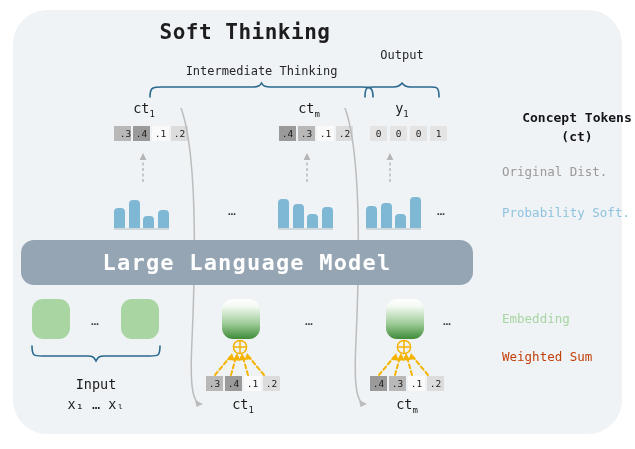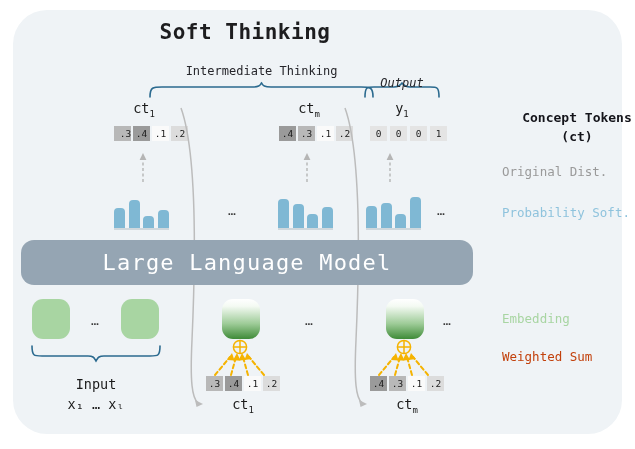--- a/index.html
+++ b/index.html
@@ -49,21 +49,21 @@
   
   .emb{position:absolute;width:38px;height:40px;border-radius:11px;}
   .emb.solid{background:#a8d5a2;}
   .emb.grad{background:linear-gradient(to bottom,#ffffff 0%,#f4faf3 18%,#9dcb97 62%,#3f8b38 100%);}
 
   
   .llm{
     position:absolute;left:21px;top:240px;width:452px;height:45px;
     background:#95a5b3;border-radius:13px;
     color:#ffffff;font-size:22px;letter-spacing:1.2px;
-    display:flex;align-items:center;justify-content:center;
+    display:flex;align-items:center;justify-content:center;font-weight:bold;
   }
 
   
   .legend{position:absolute;white-space:nowrap;margin-left:36px;}
   .legend.bold{font-weight:bold;font-size:13px;color:#14141a;text-align:center;}
   .legend.gray{font-size:12.5px;color:#9a9a9a;}
   .legend.blue{font-size:12.5px;color:#8fc3dd;}
   .legend.green{font-size:12.5px;color:#a8d5a2;}
   .legend.orange{font-size:12.5px;color:#c2410c;}
 
@@ -92,21 +92,21 @@
       <path d="M2,15 C2,5 5,5 14,5 L104,5 C112,5 112,3 113.5,1 C115,3 115,5 123,5 L213,5 C222,5 225,5 225,15" fill="none" stroke="#2b6a8f" stroke-width="1.6" stroke-linecap="round"></path>
     </svg>
   </div>
   <div class="brace-label" style="left:148px;top:64px;width:227px;">Intermediate Thinking</div>
 
   <div class="brace" style="left:363px;top:82px;">
     <svg width="78" height="16" viewBox="0 0 78 16">
       <path d="M2,15 C2,5 4,5 11,5 L31,5 C37,5 37,3 39,1 C41,3 41,5 47,5 L67,5 C74,5 76,5 76,15" fill="none" stroke="#2b6a8f" stroke-width="1.6" stroke-linecap="round"></path>
     </svg>
   </div>
-  <div class="brace-label" style="left:363px;top:76px;width:78px;font-style:italic;">Output</div>
+  <div class="brace-label" style="left:363px;top:48px;width:78px;">Output</div>
 
   <div class="colhead" style="left:108px;top:100px;width:72px;">
     <span>ct</span><sub>1</sub>
   </div>
   <div class="colhead" style="left:273px;top:100px;width:72px;">
     <span>ct</span><sub>m</sub>
   </div>
   <div class="colhead" style="left:366px;top:100px;width:72px;">
     <span>y</span><sub>1</sub>
   </div>

